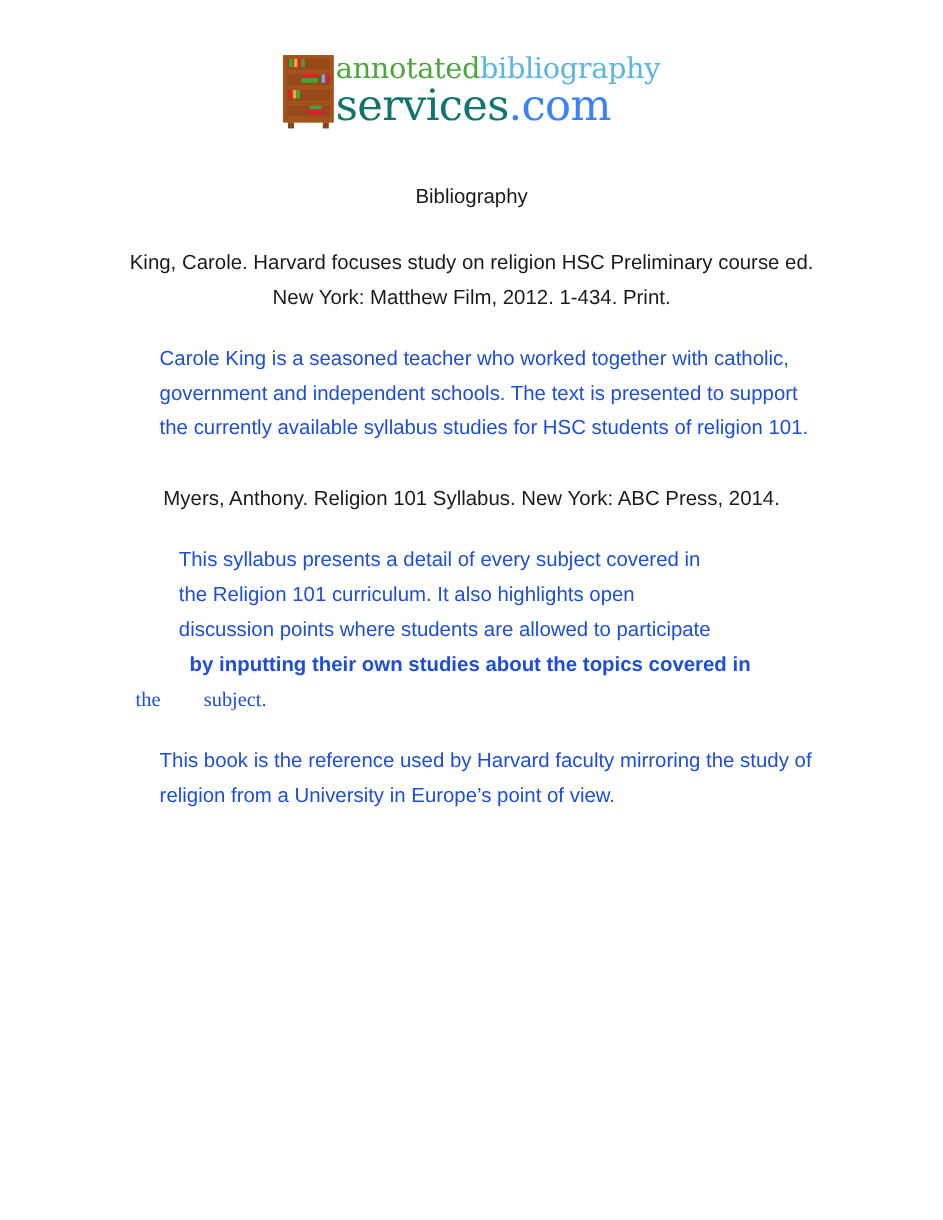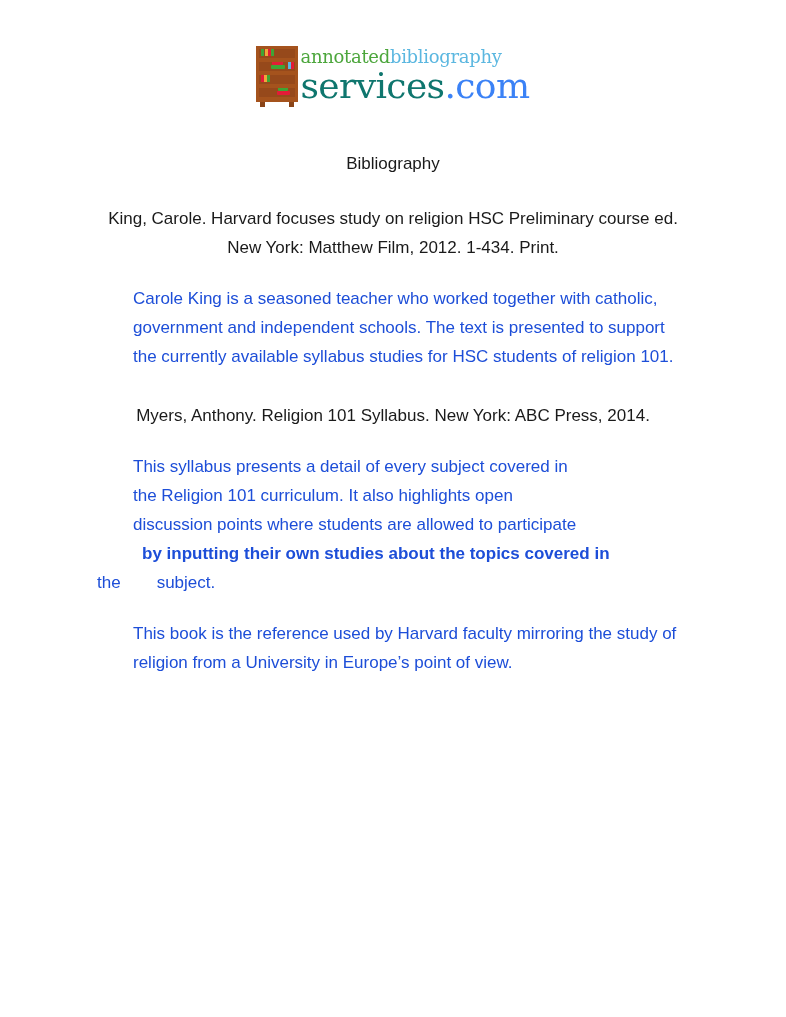--- a/index.html
+++ b/index.html
@@ -78,21 +78,21 @@
     background: #8a4418;
   }
   .leg-l { left: 4px; }
   .leg-r { left: 33px; }
 
   .logo-text {
     line-height: 1;
     font-family: "DejaVu Serif", serif;
   }
   .logo-line1 {
-    font-size: 18px;
+    font-size: 24px;
     letter-spacing: -0.3px;
     white-space: nowrap;
   }
   .logo-line2 {
     font-size: 36px;
     letter-spacing: -0.6px;
     margin-top: 2px;
     white-space: nowrap;
   }
   .t-green  { color: #4ca63c; }
@@ -120,29 +120,30 @@
     text-align: center;
   }
   .annotation {
     font-size: 17px;
     line-height: 29px;
     margin-top: 22px;
     margin-left: 36px;
     color: #1d4ed8;
   }
   .annotation.quirky {
-    margin-left: 0;
+    margin-left: 16px;
     padding-left: 36px;
     text-indent: 0;
   }
   .quirky-l1, .quirky-l2, .quirky-l3 { display: block; }
   .quirky-l4 { display: block; padding-left: 9px; font-weight: bold; }
   .quirky-l5 {
     display: block;
     margin-left: -36px;
+    font-family: Liberation Serif, serif;
   }
   .quirky-gap { display: inline-block; width: 36px; }
   em.title-italic { font-style: italic; }
 </style>
 </head>
 <body>
 
 <div class="logo-block">
   <div class="logo-inner">
 

